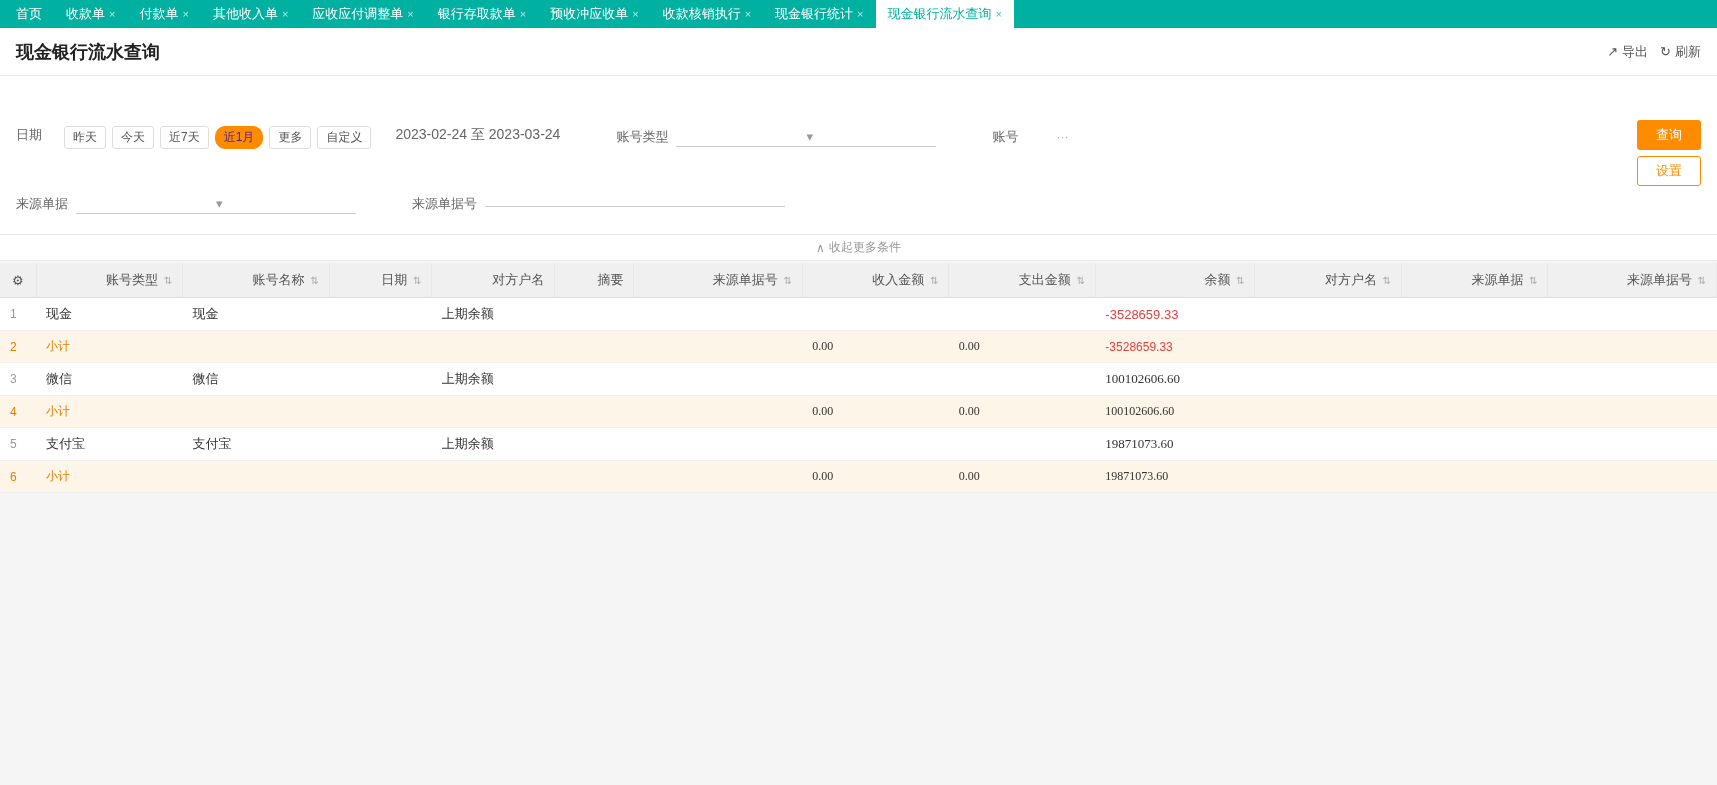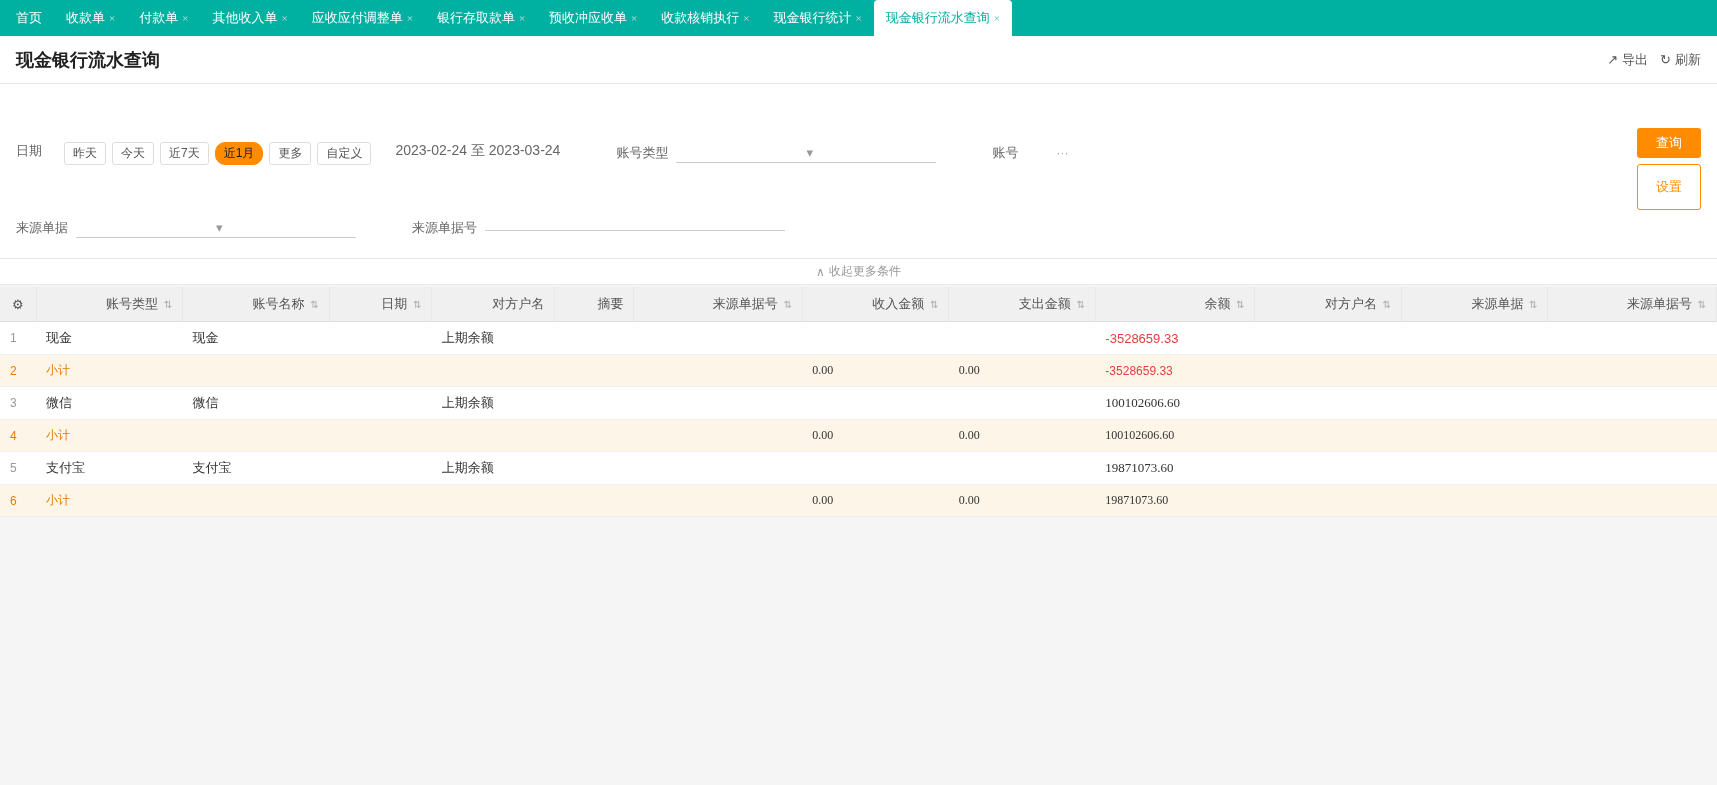--- a/index.html
+++ b/index.html
@@ -3,24 +3,23 @@
   <meta charset="utf-8">
   <style>
     * { box-sizing: border-box; margin: 0; padding: 0; }
     body { font-family: 'Microsoft YaHei', Arial, sans-serif; font-size: 13px; background: #f5f5f5; color: #333; }
 
     
     .nav-bar {
       background: #00b0a0;
       display: flex;
       align-items: center;
-      height: 36px;
+      height: 28px;
       padding: 0 4px;
       overflow: hidden;
-      font-family: Liberation Serif, serif;
     }
     .nav-item {
       color: #fff;
       padding: 0 12px;
       height: 36px;
       display: flex;
       align-items: center;
       cursor: pointer;
       white-space: nowrap;
       font-size: 13px;
@@ -95,21 +94,21 @@
       padding: 2px 8px;
       border: 1px solid #ddd;
       border-radius: 3px;
       cursor: pointer;
       font-size: 12px;
       background: #fff;
       color: #555;
     }
     .date-btn.active {
       background: #ff8c00;
-      color: #0f172a;
+      color: #4c1d95;
       border-color: #ff8c00;
       border-radius: 10px;
     }
     .date-range {
       font-size: 14px;
       color: #666;
       margin-left: 4px;
     }
     .filter-select {
       display: flex;
@@ -139,21 +138,21 @@
       border: none;
       padding: 6px 18px;
       border-radius: 3px;
       cursor: pointer;
       font-size: 13px;
     }
     .settings-btn {
       background: #fff;
       color: #ff8c00;
       border: 1px solid #ff8c00;
-      padding: 13px 18px;
+      padding: 5px 18px;
       border-radius: 3px;
       cursor: pointer;
       font-size: 13px;
     }
 
     .action-buttons {
       display: flex;
       flex-direction: column;
       gap: 6px;
       margin-left: auto;

